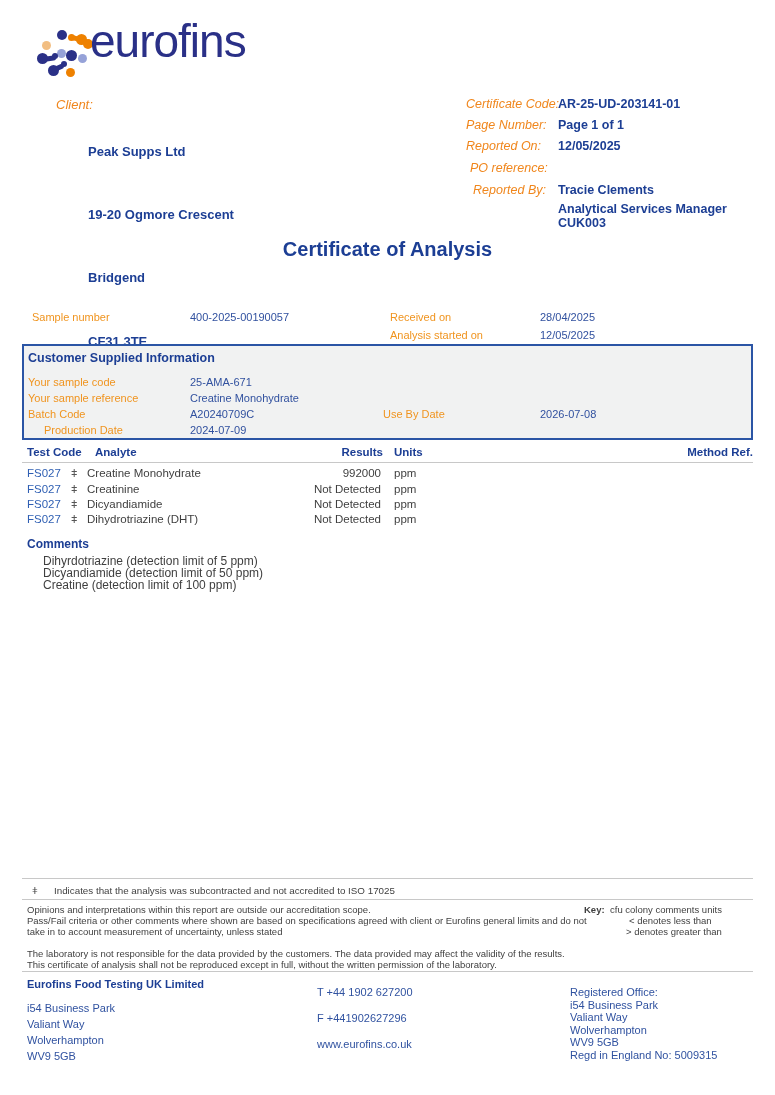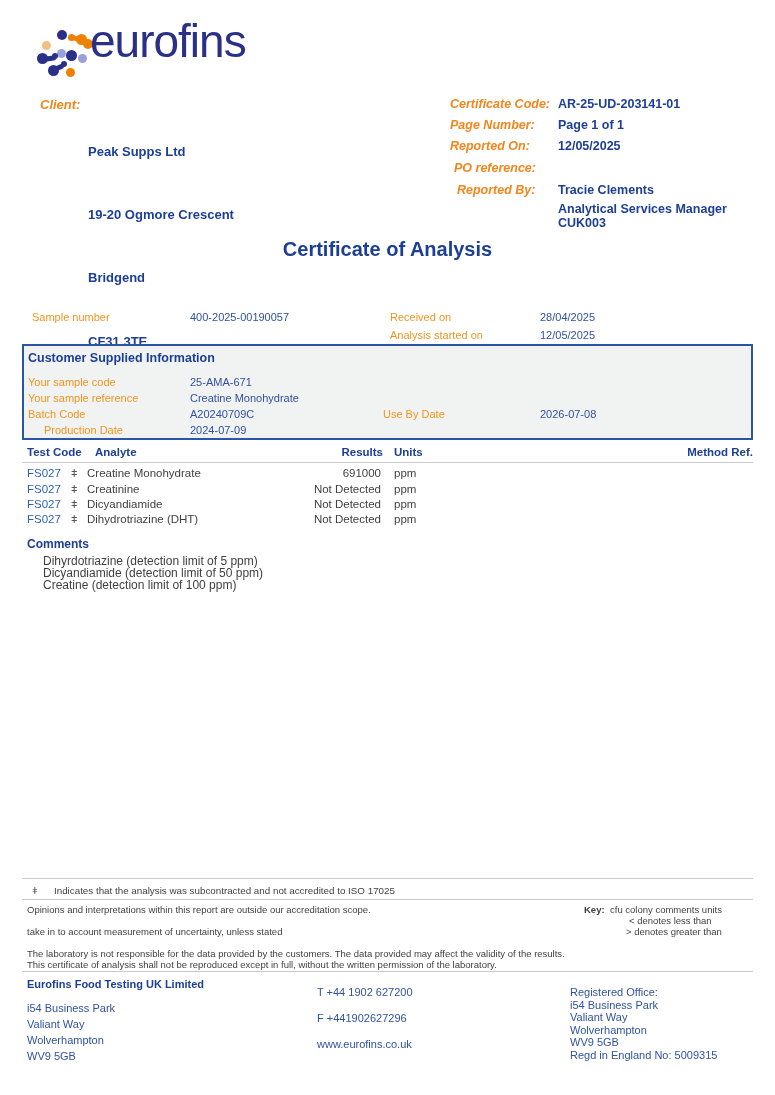--- a/index.html
+++ b/index.html
@@ -37,21 +37,21 @@
   .d10{ left: 12px; top: 43px; width: 11px; height: 11px; }
   .c3 { left: 18px; top: 43px; width: 10px; transform: rotate(-25deg); }
   .d10b{ left: 25px; top: 39px; width: 6px; height: 6px; }
   .d11{ left: 30px; top: 46px; width: 9px;  height: 9px; }
   .logo-text {
     position: absolute; left: 90px; top: 14px;
     font-size: 46px; letter-spacing: -1px; color: var(--logo-navy);
   }
 
   
-  .lbl-orange-bi { color: var(--orange); font-weight: bold; font-style: italic; font-size: 12.5px; }
+  .lbl-orange-bi { color: var(--orange); font-weight: normal; font-style: italic; font-size: 12.5px; margin-left: 16px; }
   .val-navy-b { color: var(--navy); font-weight: bold; font-size: 12.5px; }
   .client-label { left: 40px; top: 97px; font-size: 13px; }
   .client-address { left: 88px; top: 96px; }
   .client-address div { font-size: 13px; font-weight: bold; color: var(--navy); line-height: 15.2px; white-space: nowrap; margin-top: 48px; }
   .hfield-label { left: 450px; }
   .hfield-value { left: 558px; }
   .title {
     left: 0; top: 238px; width: 775px; text-align: center;
     font-size: 20px; font-weight: bold; color: var(--navy);
   }
@@ -161,21 +161,21 @@
   <div class="abs th" style="left:95px;top:446px">Analyte</div>
   <div class="abs th r-align" style="left:280px;top:446px;width:103px">Results</div>
   <div class="abs th" style="left:394px;top:446px">Units</div>
   <div class="abs th r-align" style="left:650px;top:446px;width:103px">Method Ref.</div>
   <div class="hr" style="top:462px"></div>
 
   <div>
     <span class="abs tc-blue" style="left:27px;top:467px">FS027</span>
     <span class="abs flag" style="left:71px;top:467px">ǂ</span>
     <span class="abs tc-gray" style="left:87px;top:467px">Creatine Monohydrate</span>
-    <span class="abs tc-gray r-align" style="left:260px;top:467px;width:121px">691000</span>
+    <span class="abs tc-gray r-align" style="left:260px;top:467px;width:121px">992000</span>
     <span class="abs tc-gray" style="left:394px;top:467px">ppm</span>
   </div>
   <div>
     <span class="abs tc-blue" style="left:27px;top:483px">FS027</span>
     <span class="abs flag" style="left:71px;top:483px">ǂ</span>
     <span class="abs tc-gray" style="left:87px;top:483px">Creatinine</span>
     <span class="abs tc-gray r-align" style="left:260px;top:483px;width:121px">Not Detected</span>
     <span class="abs tc-gray" style="left:394px;top:483px">ppm</span>
   </div>
   <div>
@@ -197,20 +197,21 @@
   <div class="abs comment-line" style="top:554px">Dihyrdotriazine (detection limit of 5 ppm)</div>
   <div class="abs comment-line" style="top:566px">Dicyandiamide (detection limit of 50 ppm)</div>
   <div class="abs comment-line" style="top:578px">Creatine (detection limit of 100 ppm)</div>
 
   <div class="hr" style="top:878px"></div>
   <div class="abs note" style="left:32px;top:885px">ǂ</div>
   <div class="abs note" style="left:54px;top:885px">Indicates that the analysis was subcontracted and not accredited to ISO 17025</div>
   <div class="hr" style="top:899px"></div>
 
   <div class="abs disc" style="left:27px;top:904px">Opinions and interpretations within this report are outside our accreditation scope.</div>
+  <div class="abs disc" style="left:27px;top:915px">Pass/Fail criteria or other comments where shown are based on specifications agreed with client or Eurofins general limits and do not</div>
   <div class="abs disc" style="left:27px;top:926px">take in to account measurement of uncertainty, unless stated</div>
   <div class="abs disc" style="left:27px;top:948px">The laboratory is not responsible for the data provided by the customers. The data provided may affect the validity of the results.</div>
   <div class="abs disc" style="left:27px;top:959px">This certificate of analysis shall not be reproduced except in full, without the written permission of the laboratory.</div>
 
   <div class="abs key-bold" style="left:584px;top:904px">Key:</div>
   <div class="abs disc" style="left:610px;top:904px">cfu colony comments units</div>
   <div class="abs disc" style="left:629px;top:915px">&lt; denotes less than</div>
   <div class="abs disc" style="left:626px;top:926px">&gt; denotes greater than</div>
 
   <div class="hr" style="top:971px"></div>

